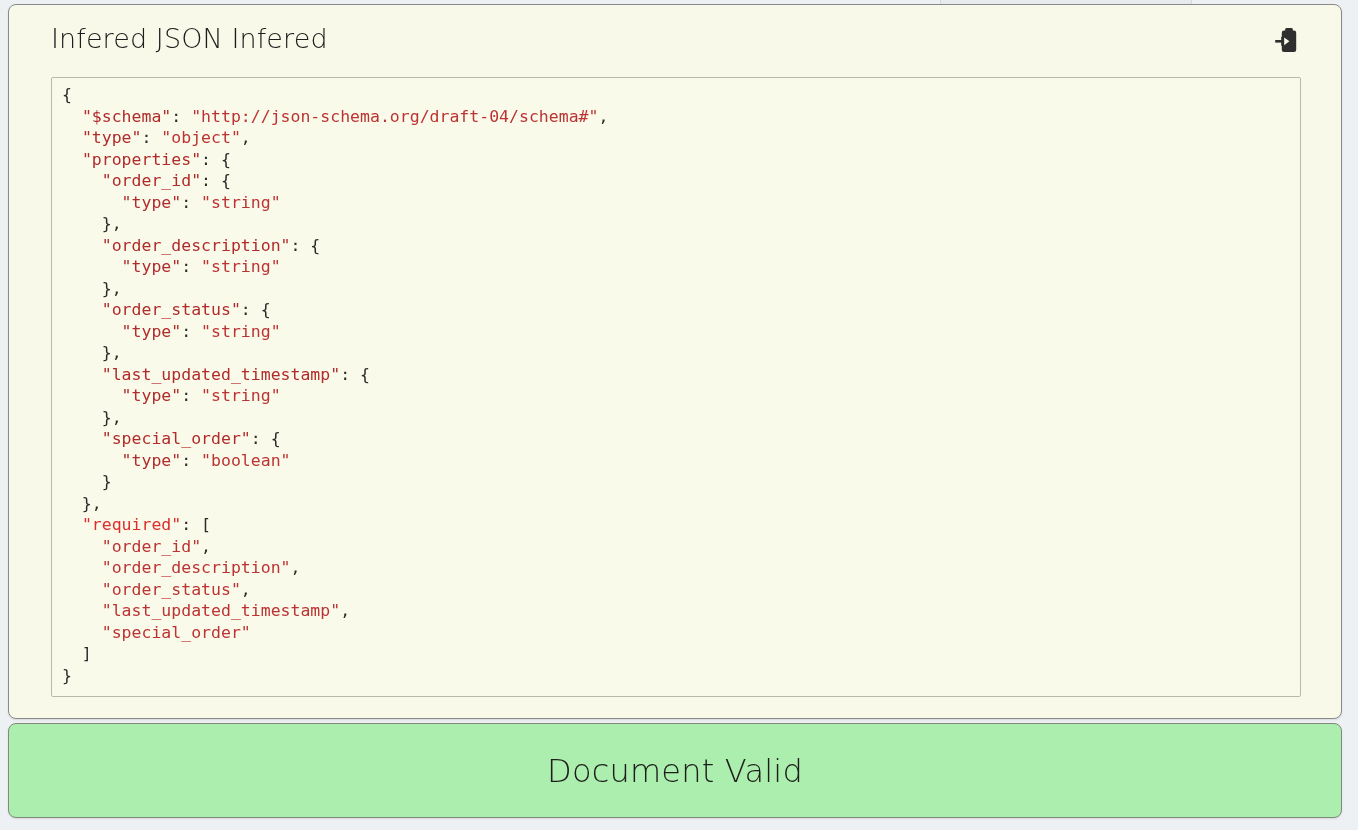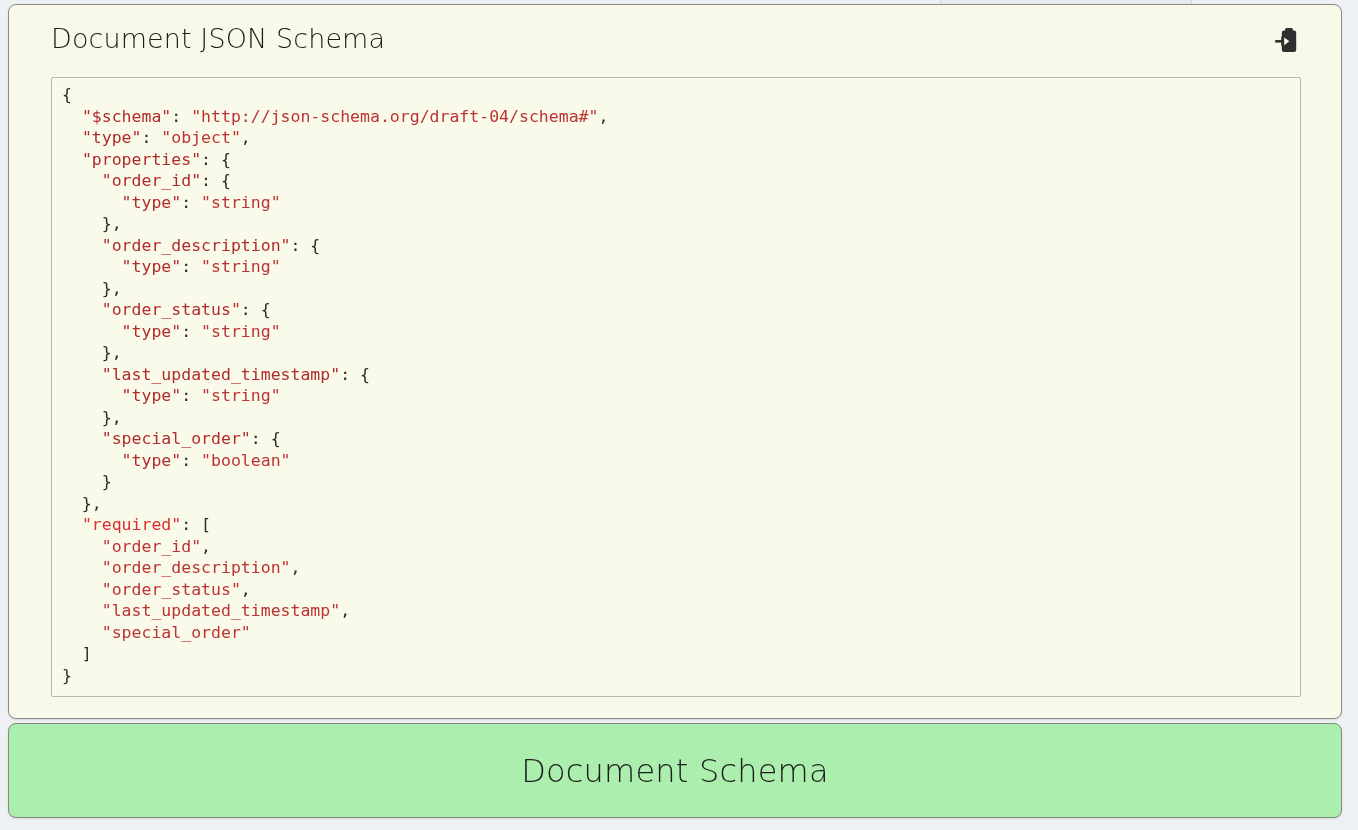--- a/index.html
+++ b/index.html
@@ -138,21 +138,21 @@
 </head>
 <body>
 
 <div id="app">
 
   <div class="top-ghost"></div>
 
   <section class="schema-panel">
 
     <div class="panel-header">
-      <div class="panel-title">Document JSON Schema</div>
+      <div class="panel-title">Infered JSON Infered</div>
 
       <button class="paste-icon-btn" title="Paste">
         <svg width="30" height="30" viewBox="0 0 30 30" aria-hidden="true">
 
           <path d="M10 4.5 h10 a2.2 2.2 0 0 1 2.2 2.2 v17 a2.2 2.2 0 0 1 -2.2 2.2 h-10 a2.2 2.2 0 0 1 -2.2 -2.2 v-17 A2.2 2.2 0 0 1 10 4.5 Z" fill="#2f2f2f"></path>
 
           <path d="M12.6 1.9 h4.8 a1.4 1.4 0 0 1 1.4 1.4 v2.3 a0.9 0.9 0 0 1 -0.9 0.9 h-5.8 a0.9 0.9 0 0 1 -0.9 -0.9 v-2.3 a1.4 1.4 0 0 1 1.4 -1.4 Z" fill="#2f2f2f"></path>
 
           <rect x="1.2" y="14.0" width="7.2" height="2.6" fill="#2f2f2f"></rect>
           <path d="M7.2 10.6 L13.2 15.3 L7.2 20.0 Z" fill="#2f2f2f"></path>
@@ -188,16 +188,16 @@
 <span class="tok-punct">    </span><span class="tok-str">"order_status"</span><span class="tok-punct">,</span>
 <span class="tok-punct">    </span><span class="tok-str">"last_updated_timestamp"</span><span class="tok-punct">,</span>
 <span class="tok-punct">    </span><span class="tok-str">"special_order"</span>
 <span class="tok-punct">  ]</span>
 <span class="tok-punct">}</span></pre>
     </div>
 
   </section>
 
   <section class="valid-banner">
-    <span class="valid-text">Document Schema</span>
+    <span class="valid-text">Document Valid</span>
   </section>
 
 </div>
 
 </body></html>

